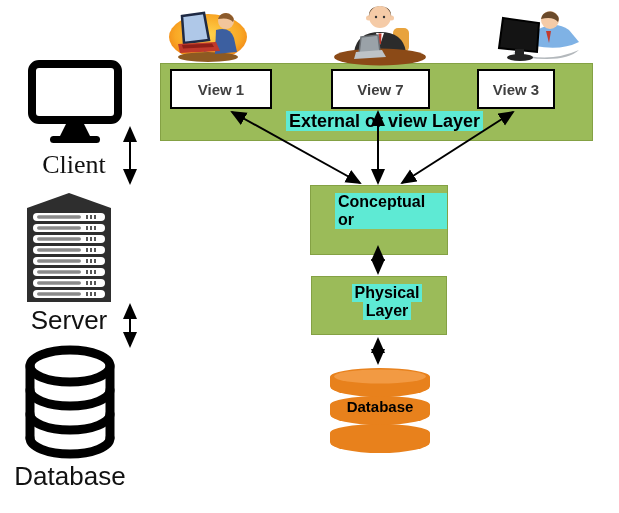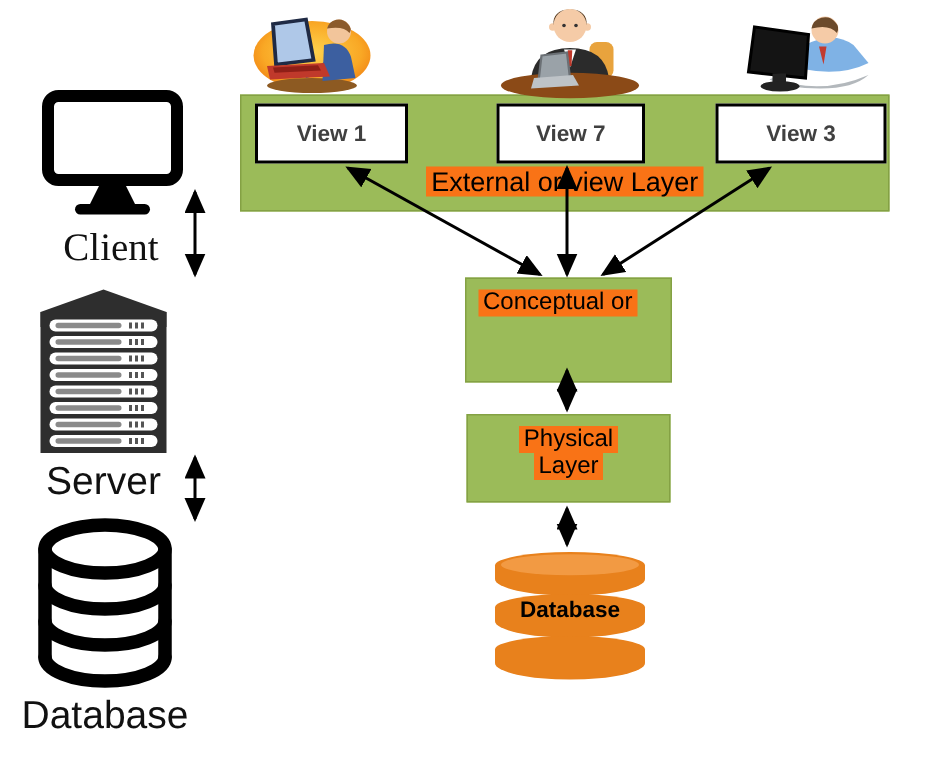--- a/index.html
+++ b/index.html
@@ -22,22 +22,22 @@
   }
   .view-box{
     position:absolute;background:#ffffff;border:2px solid #000;
     box-sizing:border-box;display:flex;align-items:center;justify-content:center;
     font-weight:bold;font-size:15px;color:#404040;
   }
   .banner-label-wrap{
     position:absolute;left:160px;top:111px;width:433px;text-align:center;z-index:3;
   }
   .hl{
-    background:#f97316;color:#000;font-weight:normal;display:inline-block;
-    padding:0 3px;line-height:1.12;
+    background:#5eead4;color:#000;font-weight:bold;display:inline-block;
+    padding:0 3px;line-height:1.12;margin-left:16px;
   }
   .banner-label-wrap .hl{font-size:18px;}
 
   
   .green-box{
     position:absolute;background:#9BBB59;border:1px solid #84a144;
     box-sizing:border-box;z-index:2;
   }
   .green-box .hl{font-size:16px;}
   .conceptual{left:310px;top:185px;width:138px;height:70px;padding:7px 0 0 8px;}
@@ -187,21 +187,21 @@
   </svg>
 
   <div class="banner"></div>
 
   <div class="view-box" style="left:170px;top:69px;width:102px;height:40px;">
     <span>View 1</span>
   </div>
   <div class="view-box" style="left:331px;top:69px;width:99px;height:40px;">
     <span>View 7</span>
   </div>
-  <div class="view-box" style="left:477px;top:69px;width:114px;height:40px;">
+  <div class="view-box" style="left:477px;top:69px;width:78px;height:40px;">
     <span>View 3</span>
   </div>
 
   <div class="banner-label-wrap">
     <span class="hl">External or view Layer</span>
   </div>
 
   <div class="green-box conceptual">
     <span class="hl">Conceptual or</span><br>
   </div>

